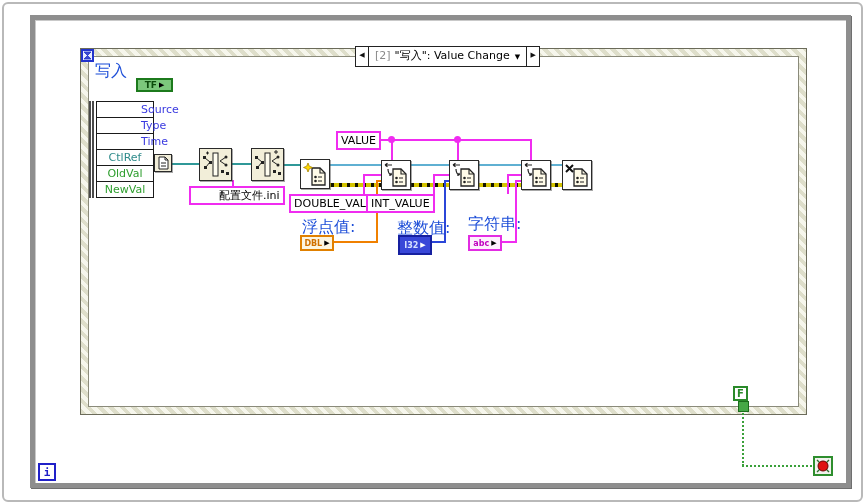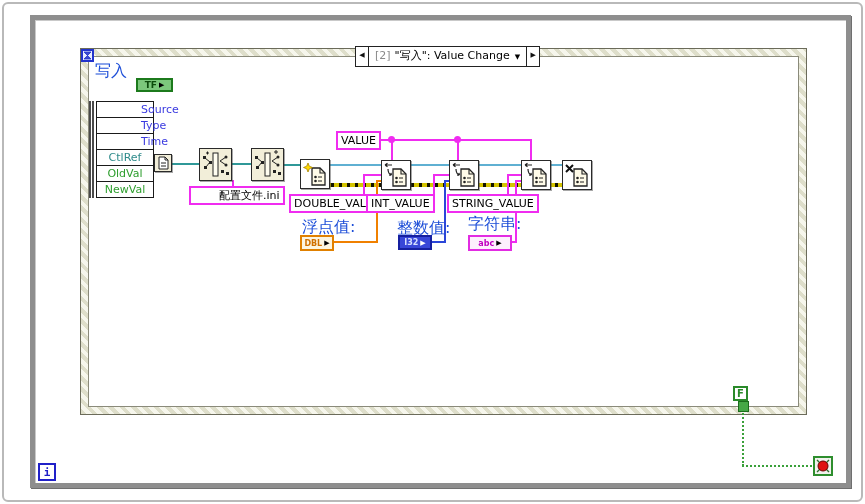--- a/index.html
+++ b/index.html
@@ -36,22 +36,22 @@
   .vi{width:30px;height:30px;background:#fff;border:1px solid #2a2a2a;box-sizing:border-box;
       box-shadow:1px 1px 0 rgba(60,60,60,.45);}
   .vi.beige{width:33px;height:33px;background:#f2eed9;}
   .vi.small{width:18px;height:18px;background:#f2eed9;}
   
   .term{display:flex;align-items:center;justify-content:center;box-sizing:border-box;
       font-weight:bold;font-size:8px;letter-spacing:0;}
   .term .out-arrow{font-size:7px;color:#000;margin-left:2px;}
   #tf-terminal{left:95px;top:78px;width:37px;height:14px;border:2px solid #1c7a1c;background:#7cc87c;color:#0c4c0c;font-size:9px;margin-left:41px;}
   #dbl-terminal{left:300px;top:235px;width:34px;height:16px;border:2px solid #e08000;background:#fdf5e0;color:#d07000;}
-  #i32-terminal{left:398px;top:235px;width:34px;height:15px;border:2px solid #1620a0;background:#3847d8;color:#d6e0ff;}
-  #abc-terminal{left:468px;top:235px;width:44px;height:16px;border:2px solid #e22ce2;background:#fdf0fd;color:#c000c0;}
+  #i32-terminal{left:398px;top:235px;width:34px;height:20px;border:2px solid #1620a0;background:#3847d8;color:#d6e0ff;}
+  #abc-terminal{left:468px;top:235px;width:34px;height:16px;border:2px solid #e22ce2;background:#fdf0fd;color:#c000c0;}
   #false-constant{left:733px;top:386px;width:15px;height:15px;border:2px solid #2a8a2a;background:#fff;
       color:#2a8a2a;font-weight:bold;font-size:10px;display:flex;align-items:center;justify-content:center;box-sizing:border-box;}
   #loop-tunnel{left:738px;top:401px;width:11px;height:11px;background:#46a846;border:1px solid #1c6c1c;box-sizing:border-box;}
   #iteration-terminal{left:38px;top:463px;width:18px;height:18px;border:2px solid #2020c8;background:#fff;box-sizing:border-box;
       color:#2020c8;font-weight:bold;font-size:11px;display:flex;align-items:center;justify-content:center;
       font-family:"DejaVu Sans Mono","Liberation Mono",monospace;}
   #stop-terminal{left:813px;top:456px;width:20px;height:20px;border:2px solid #2e8e2e;background:#f2f2ee;box-sizing:border-box;
       display:flex;align-items:center;justify-content:center;}
   
   .wire{position:absolute;}
@@ -236,21 +236,20 @@
         <circle cx="14.5" cy="21" r="1.3" fill="#222"></circle>
       <path d="M17 17 h4 M17 21 h4" stroke="#222" stroke-width="1.1"></path>
       <path d="M3 4 l7 7 M10 4 l-7 7" stroke="#111" stroke-width="2"></path>
     </svg>
   </div>
 
   <div class="abs lbl-pink" style="left:189px;top:186px;padding-left:28px;">配置文件.ini</div>
   <div class="abs lbl-pink" style="left:336px;top:131px;">VALUE</div>
   <div class="abs lbl-pink" style="left:289px;top:194px;">DOUBLE_VALUE</div>
   <div class="abs lbl-pink" style="left:366px;top:194px;">INT_VALUE</div>
-  <div class="abs lbl-pink" style="left:447px;top:194px;">STRING_VALUE</div>
 
   <div class="abs lbl-free" style="left:302px;top:217px;">浮点值:</div>
   <div class="abs term" id="dbl-terminal">
     <span>DBL</span>
     <span class="out-arrow">▶</span>
   </div>
 
   <div class="abs lbl-free" style="left:397px;top:218px;">整数值:</div>
   <div class="abs term" id="i32-terminal">
     <span>I32</span>

